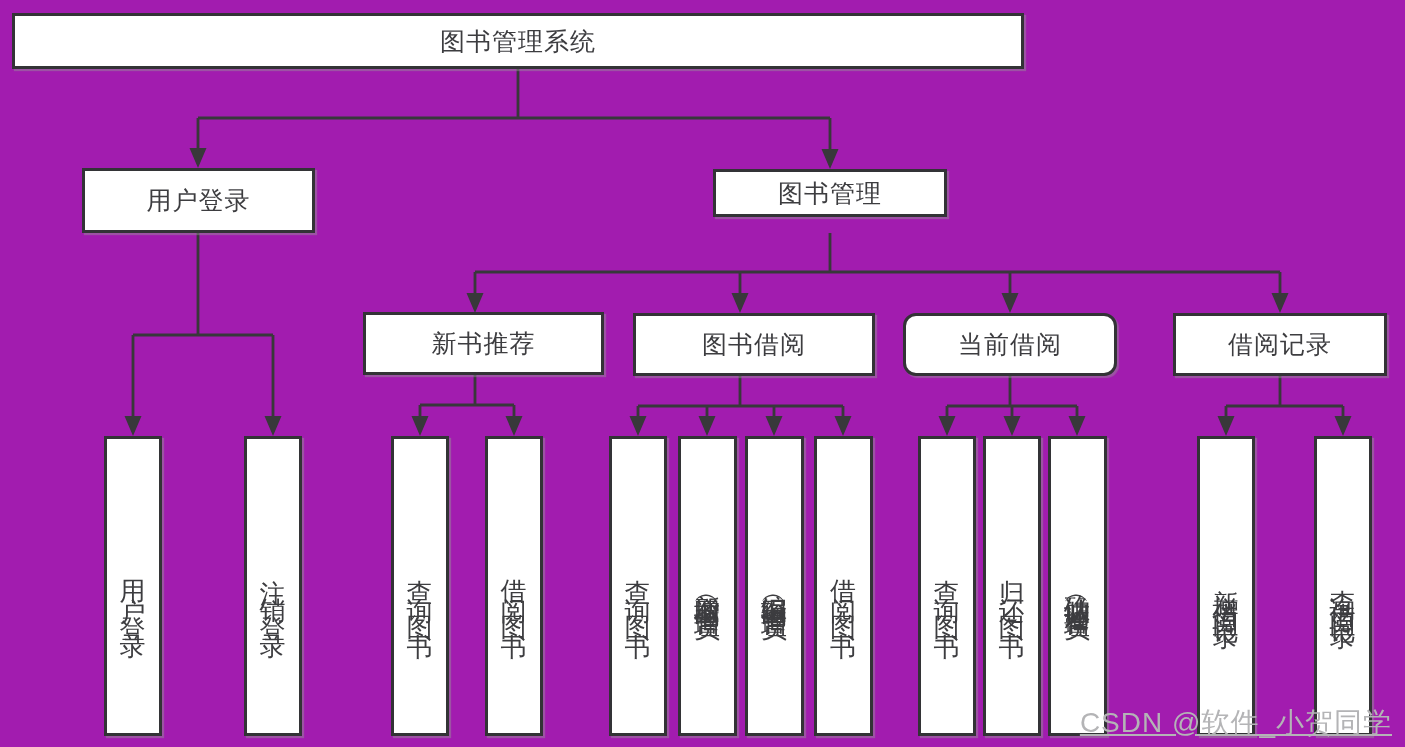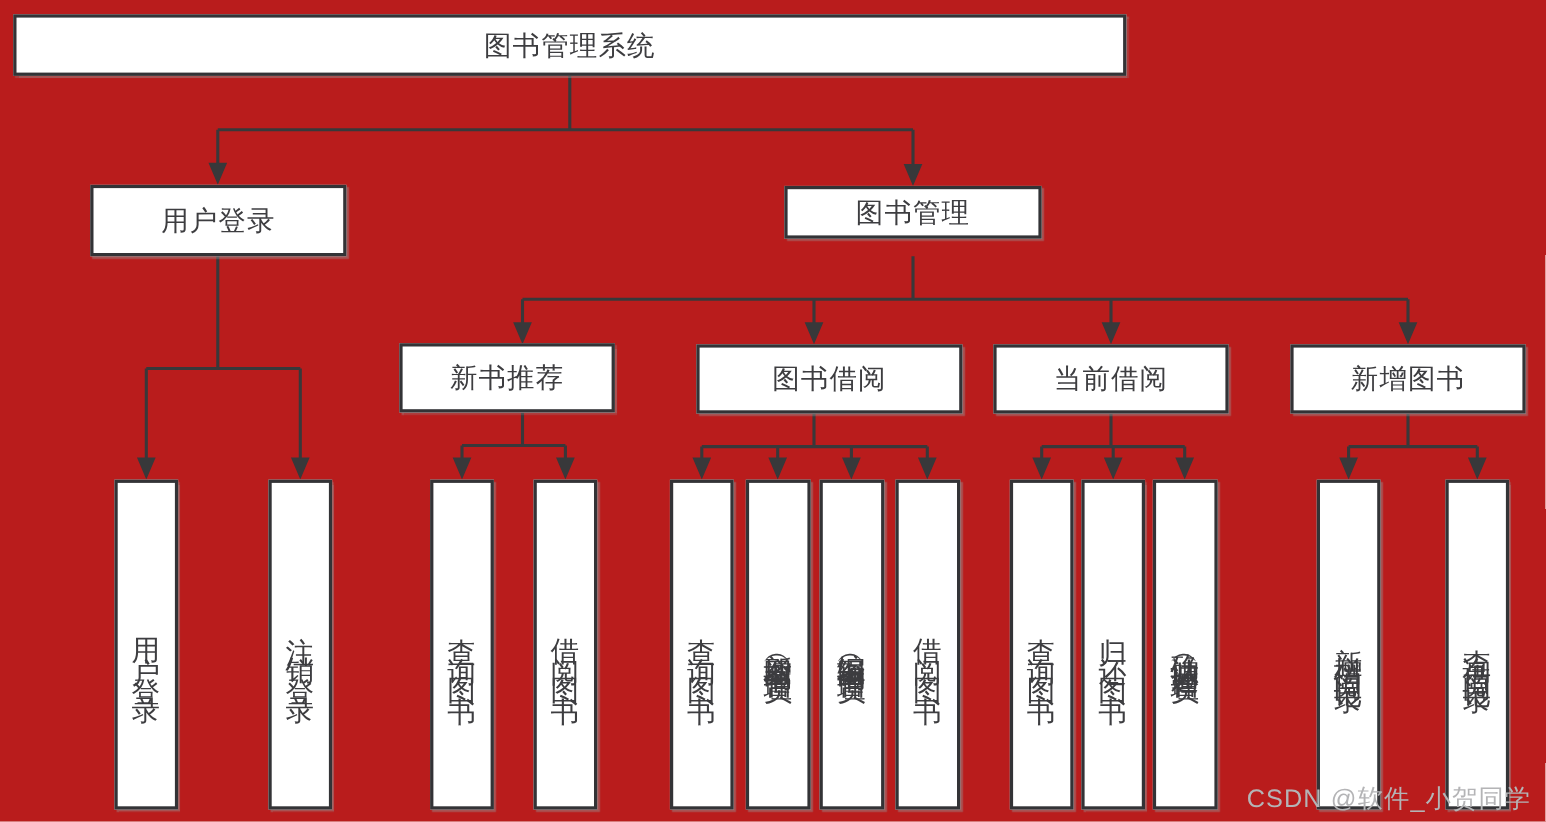--- a/index.html
+++ b/index.html
@@ -1,21 +1,21 @@
 <!DOCTYPE html>
 <html><head>
 <meta charset="utf-8">
 <style>
   * { margin: 0; padding: 0; box-sizing: border-box; }
   html, body { background: #ffffff; }
   .canvas {
     position: relative;
     width: 1405px;
     height: 747px;
-    background: #b91c1c;
+    background: #a21caf;
     font-family: "Liberation Sans", "DejaVu Sans", sans-serif;
     overflow: hidden;
   }
   .connectors {
     position: absolute;
     left: 0; top: 0;
     width: 1405px; height: 747px;
     pointer-events: none;
   }
   .node {
@@ -41,24 +41,25 @@
     white-space: nowrap;
     line-height: 1;
   }
   .sp-wide  { letter-spacing: 18px; margin-bottom: -18px; }
   .sp-mid   { letter-spacing: 7px;  margin-bottom: -7px; }
   .sp-tight { letter-spacing: 3px;  margin-bottom: -3px; }
   .watermark {
     position: absolute;
     right: 13px;
     bottom: 5px;
-    font-size: 23px;
+    font-size: 28px;
     color: #b4b4b6;
     letter-spacing: 1px;
     white-space: nowrap;
+    text-decoration: underline;
   }
 </style>
 </head>
 <body>
 
 <div class="canvas">
 
   <svg class="connectors" viewBox="0 0 1405 747" xmlns="http://www.w3.org/2000/svg">
 
     <path d="M518 69 V118 M198 118 H830 M198 118 V152 M830 118 V152" stroke="#38383a" stroke-width="2.8" fill="none"></path>
@@ -101,31 +102,31 @@
     <span>图书管理系统</span>
   </div>
 
   <div class="node hbox" style="left:82px; top:168px; width:233px; height:65px;">
     <span>用户登录</span>
   </div>
   <div class="node hbox" style="left:713px; top:169px; width:234px; height:48px;">
     <span>图书管理</span>
   </div>
 
-  <div class="node hbox" style="left:363px; top:312px; width:196px; height:63px;">
+  <div class="node hbox" style="left:363px; top:312px; width:241px; height:63px;">
     <span>新书推荐</span>
   </div>
   <div class="node hbox" style="left:633px; top:313px; width:242px; height:63px;">
     <span>图书借阅</span>
   </div>
-  <div class="node hbox" style="left:903px; top:313px; width:214px; height:63px;">
+  <div class="node hbox" style="left:903px; top:313px; width:214px; height:63px;border-radius:13px;">
     <span>当前借阅</span>
   </div>
   <div class="node hbox" style="left:1173px; top:313px; width:214px; height:63px;">
-    <span>新增图书</span>
+    <span>借阅记录</span>
   </div>
 
   <div class="node vbox" style="left:104px; top:436px; width:58px; height:300px;">
     <span class="vlabel sp-wide">用户登录</span>
   </div>
   <div class="node vbox" style="left:244px; top:436px; width:58px; height:300px;">
     <span class="vlabel sp-wide">注销登录</span>
   </div>
 
   <div class="node vbox" style="left:391px; top:436px; width:58px; height:300px;">

